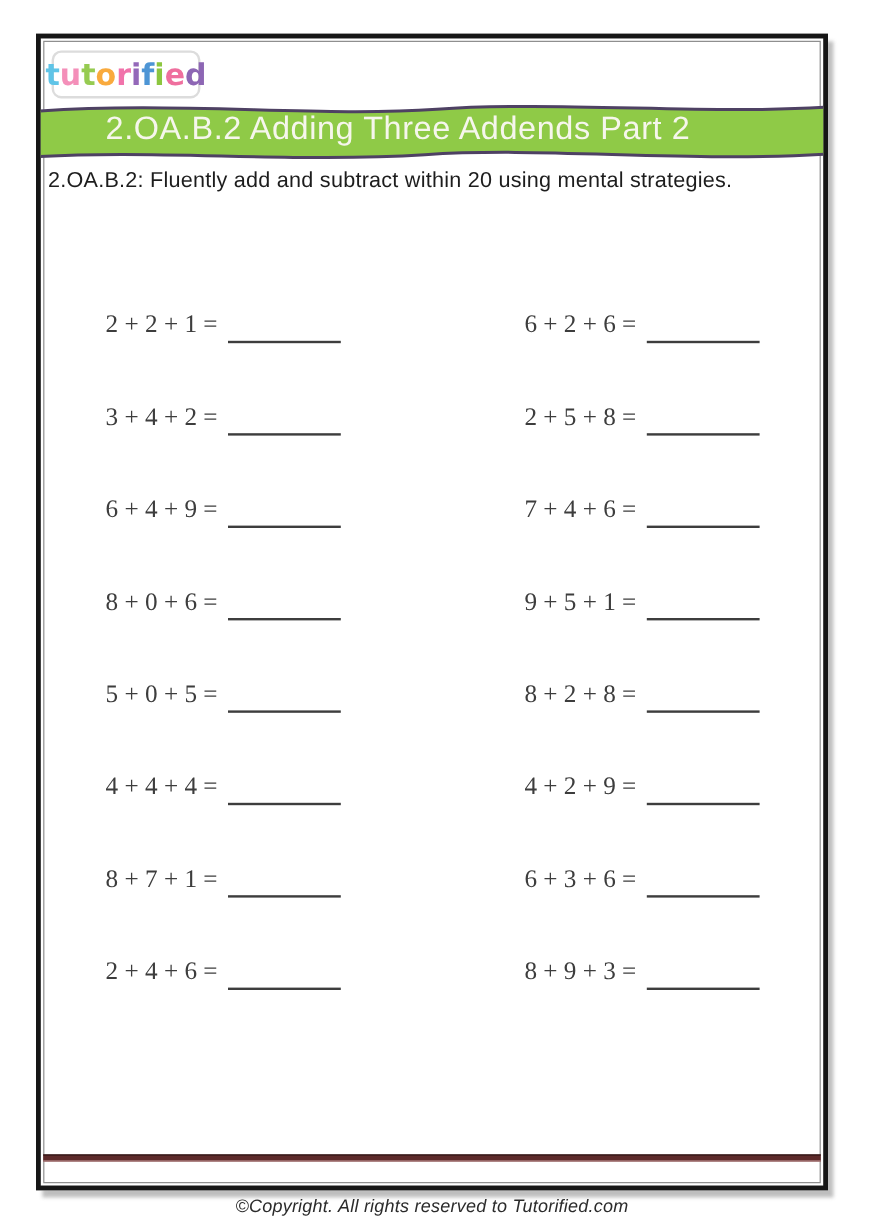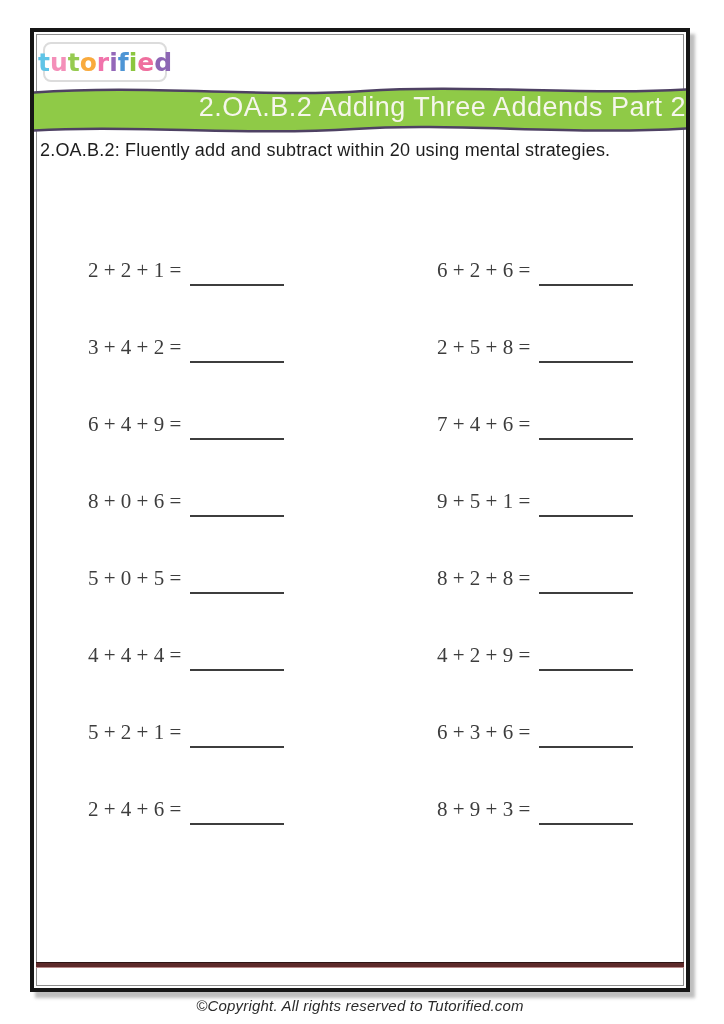--- a/index.html
+++ b/index.html
@@ -34,22 +34,22 @@
     font-weight: bold; font-size: 25px; letter-spacing: 0px;
     z-index: 3;
   }
   .logo-box span { line-height: 1; }
 
   
   .banner { position: absolute; left: 0; top: 48px; width: 652px; height: 60px; z-index: 2; }
   .banner svg { position: absolute; left: 0; top: 0; width: 100%; height: 100%; }
   .banner-title {
     position: absolute; left: 0; top: 0; width: 100%; height: 56px;
-    line-height: 54px; text-align: right;
-    padding-left: 86px;
+    line-height: 54px; text-align: left;
+    padding-left: 54px;
     font-size: 27px; font-weight: normal;
     color: #f6f6ec;
     letter-spacing: 0.5px;
     white-space: nowrap;
   }
 
   
   .standard-line {
     position: absolute; left: 6px; top: 108px; width: 620px;
     font-family: Liberation Sans, sans-serif;
@@ -168,21 +168,21 @@
         </div>
       <div class="problem-row">
           <span class="expr">4 + 4 + 4 =</span>
           <span class="answer-blank"></span>
         </div>
       <div class="problem-row">
           <span class="expr">4 + 2 + 9 =</span>
           <span class="answer-blank"></span>
         </div>
       <div class="problem-row">
-          <span class="expr">5 + 2 + 1 =</span>
+          <span class="expr">8 + 7 + 1 =</span>
           <span class="answer-blank"></span>
         </div>
       <div class="problem-row">
           <span class="expr">6 + 3 + 6 =</span>
           <span class="answer-blank"></span>
         </div>
       <div class="problem-row">
           <span class="expr">2 + 4 + 6 =</span>
           <span class="answer-blank"></span>
         </div>

